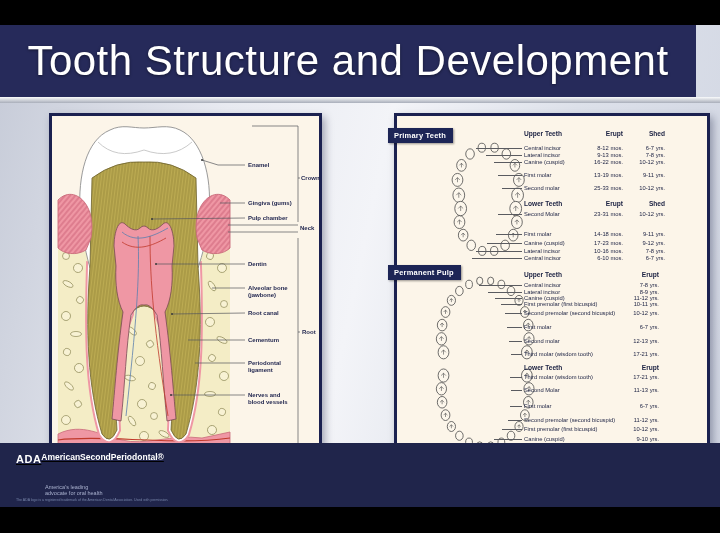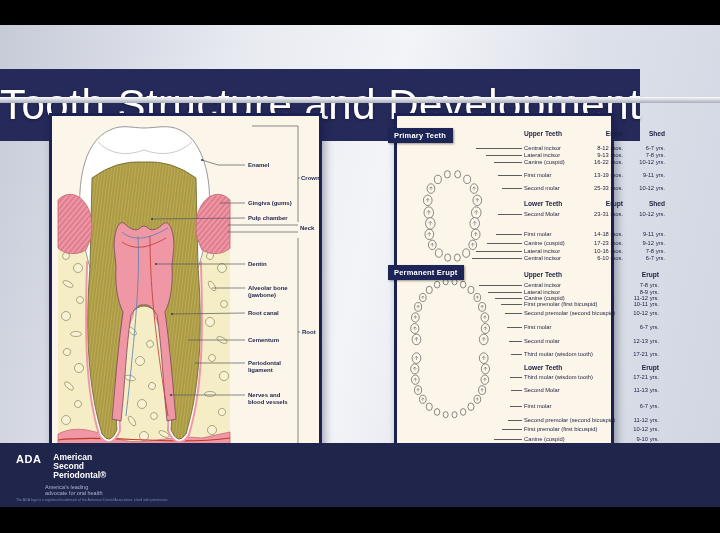--- a/index.html
+++ b/index.html
@@ -1,32 +1,32 @@
 <!DOCTYPE html>
 <html><head>
 <meta charset="utf-8">
 <style>
   html,body{margin:0;padding:0;background:#000;}
   *{box-sizing:border-box;font-family:"Liberation Sans", sans-serif;}
   .stage{position:relative;width:720px;height:533px;overflow:hidden;
     background:linear-gradient(102deg,#c5cad7 0%,#e8eaf1 30%,#f3f4f8 50%,#dde1ea 72%,#d0d5e2 100%);}
   .top-black{position:absolute;left:0;top:0;width:720px;height:25px;background:#000;}
   .bottom-black{position:absolute;left:0;top:507px;width:720px;height:26px;background:#000;}
-  .title-band{position:absolute;left:0;top:25px;width:640px;height:72px;background:#262a5a;
-    display:flex;align-items:center;justify-content:flex-start;margin-top:44px;}
+  .title-band{position:absolute;left:0;top:25px;width:696px;height:72px;background:#262a5a;
+    display:flex;align-items:center;justify-content:center;}
   .title-band h1{margin:0;color:#fff;font-size:42px;font-weight:400;letter-spacing:.5px;
     text-shadow:0 1px 3px rgba(0,0,0,.45);white-space:nowrap;}
   .silver-strip{position:absolute;left:0;top:97px;width:720px;height:6px;
     background:linear-gradient(#fafbfc,#a9aeba);}
   .footer-band{position:absolute;left:0;top:443px;width:720px;height:64px;background:#20254b;}
 
   .card{position:absolute;background:#fcf5e9;border:3px solid #1b2150;
     box-shadow:3px 4px 8px rgba(15,20,55,.35);}
   .card-left{left:49px;top:113px;width:273px;height:344px;}
-  .card-right{left:394px;top:113px;width:220px;height:345px;padding-left:14px;}
+  .card-right{left:394px;top:113px;width:316px;height:345px;padding-left:14px;}
 
   .anatomy-svg,.arches-svg{position:absolute;left:0;top:0;width:100%;height:100%;}
 
   
   .alabel{position:absolute;font-size:6px;font-weight:bold;color:#252a52;line-height:6.5px;}
   .lab-enamel{left:196px;top:46px;}
   .lab-crown{left:249px;top:59px;}
   .lab-gingiva{left:196px;top:84px;}
   .lab-pulp{left:196px;top:99px;}
   .lab-neck{left:248px;top:109px;}
@@ -49,23 +49,23 @@
   .erow{position:absolute;left:0;right:0;height:7px;}
   .cell{position:absolute;font-size:5.8px;color:#1b2142;line-height:7px;white-space:nowrap;}
   .c0{left:127px;width:86px;}
   .cols3 .c1{left:166px;width:60px;text-align:right;}
   .cols3 .c2{left:226px;width:42px;text-align:right;}
   .cols2 .c1{left:182px;width:80px;text-align:right;}
   .erow.head .cell{font-weight:bold;font-size:6.6px;}
   .lead{position:absolute;top:3px;height:1px;border-top:0.8px solid #5a5b60;}
 
   
-  .ada-block{position:absolute;left:16px;top:10px;display:flex;gap:12px;}
+  .ada-block{position:absolute;left:16px;top:10px;display:flex;gap:0;text-decoration:underline;}
   .ada-logo{color:#fff;font-weight:bold;font-size:11px;letter-spacing:.5px;}
-  .ada-org{display:flex;flex-direction:column;}
+  .ada-org{display:flex;}
   .ada-org span{color:#fff;font-size:8.5px;line-height:9px;font-weight:bold;}
   .tagline{position:absolute;left:45px;top:41px;display:flex;flex-direction:column;}
   .tagline span{color:#aab2cf;font-size:5.5px;line-height:6px;}
   .fineprint{position:absolute;left:16px;top:55px;color:#8d9dc0;font-size:3.5px;opacity:.8;}
 </style>
 </head>
 <body>
 
 <div class="stage">
   <div class="top-black"></div>
@@ -292,21 +292,21 @@
           <ellipse cx="22.8" cy="287.1" rx="4.8" ry="5.8" fill="#fdf7ec" stroke="#4a4a4a" stroke-width="0.8"></ellipse>
           <path d="M20.7,287.1 L22.8,285.1 L24.8,287.1 M22.8,285.1 L22.8,289.1" fill="none" stroke="#4a4a4a" stroke-width="0.6"></path>
           <ellipse cx="22.1" cy="273.6" rx="5.1" ry="6.2" fill="#fdf7ec" stroke="#4a4a4a" stroke-width="0.8"></ellipse>
           <path d="M19.9,273.6 L22.1,271.4 L24.3,273.6 M22.1,271.4 L22.1,275.8" fill="none" stroke="#4a4a4a" stroke-width="0.6"></path>
           <ellipse cx="24.2" cy="260.3" rx="5.4" ry="6.6" fill="#fdf7ec" stroke="#4a4a4a" stroke-width="0.8"></ellipse>
           <path d="M21.8,260.3 L24.2,258.0 L26.5,260.3 M24.2,258.0 L24.2,262.6" fill="none" stroke="#4a4a4a" stroke-width="0.6"></path>
         </g>
     </svg>
 
     <div class="badge badge-primary">Primary Teeth</div>
-    <div class="badge badge-permanent">Permanent Erupt</div>
+    <div class="badge badge-permanent">Permanent Pulp</div>
 
     <div class="etable cols3">
         <div class="erow head" style="top: 14px;">
           <div class="cell c0">Upper Teeth</div>
           <div class="cell c1">Erupt</div>
           <div class="cell c2">Shed</div>
         </div>
         <div class="erow" style="top: 29px;">
           <div class="lead" style="width: 46px; left: 79px;"></div>
           <div class="cell c0">Central incisor</div>

